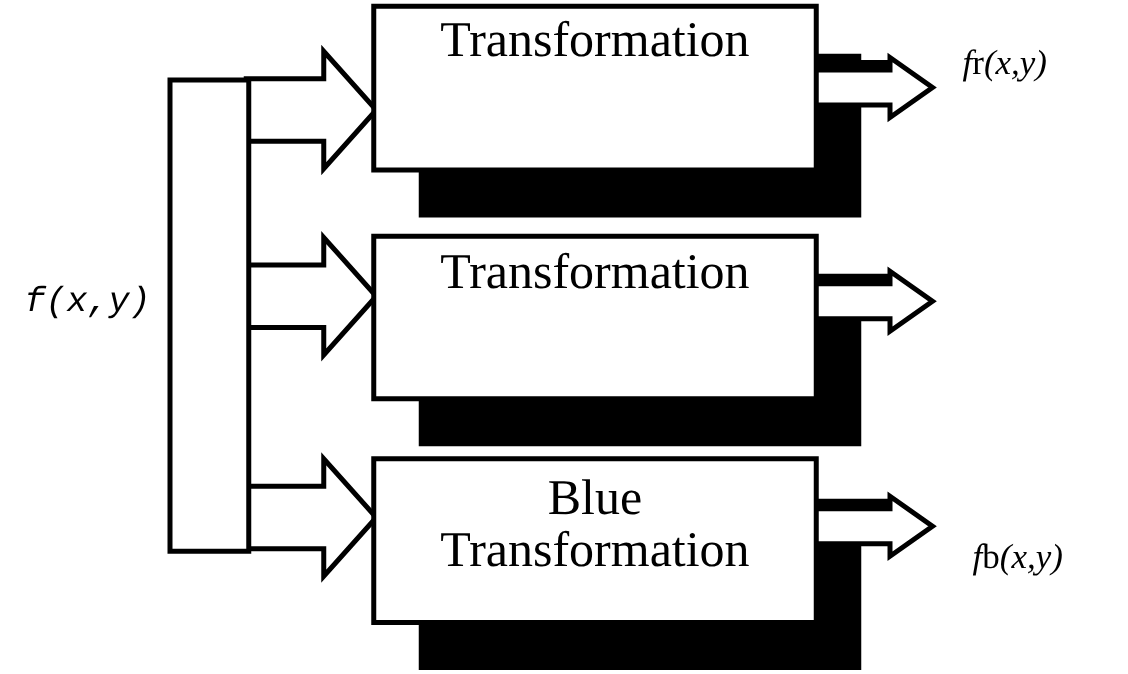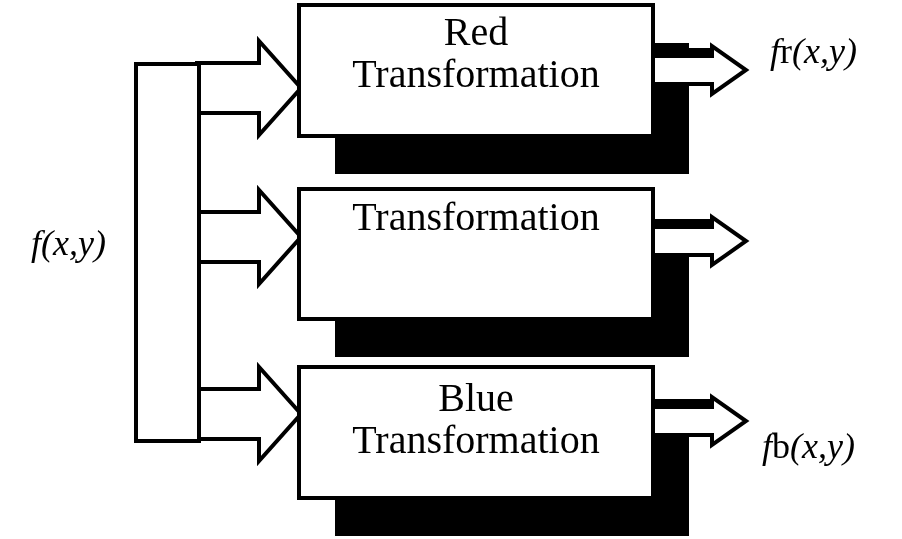--- a/index.html
+++ b/index.html
@@ -11,21 +11,21 @@
     overflow: hidden;
     font-family: "Liberation Serif", serif;
     color: #000000;
   }
   .stage svg { position: absolute; left: 0; top: 0; }
   .shape { fill: #ffffff; stroke: #000000; stroke-width: 4; }
   .solid { fill: #000000; stroke: none; }
   .lbl {
     position: absolute;
     font-style: italic;
-    font-size: 36px;
+    font-size: 28px;
     line-height: 38px;
     white-space: nowrap;
     color: #000000;
   }
   .lbl .ch { font-style: normal; }
   .boxtext {
     position: absolute;
     left: 299px;
     width: 354px;
     text-align: center;
@@ -58,34 +58,33 @@
     <path d="M650,227 H712 V217 L746,241 L712,265 V255 H650 Z" class="shape"></path>
     <path d="M650,407 H712 V397 L746,421 L712,445 V435 H650 Z" class="shape"></path>
 
     <rect x="136" y="64" width="63" height="377" class="shape"></rect>
 
     <rect x="299" y="5" width="354" height="131" class="shape"></rect>
     <rect x="299" y="189" width="354" height="130" class="shape"></rect>
     <rect x="299" y="367" width="354" height="131" class="shape"></rect>
   </svg>
 
-  <div class="lbl" style="left:2px; top:224px; width:104px; text-align:right;">f(x,y)</div>
+  <div class="lbl" style="left:18px; top:224px; width:104px; text-align:center;font-family:Liberation Mono, monospace;">f(x,y)</div>
 
   <div class="boxtext" style="top:11px">
-    <span>Red</span>
     <span>Transformation</span>
   </div>
   <div class="boxtext" style="top:196px">
     <span>Transformation</span>
   </div>
   <div class="boxtext" style="top:377px">
     <span>Blue</span>
     <span>Transformation</span>
   </div>
 
   <div class="lbl" style="left:770px; top:32px;">
     <span>f</span><span class="ch">r</span><span>(x,y)</span>
   </div>
-  <div class="lbl" style="left:762px; top:427px;">
+  <div class="lbl" style="left:778px; top:427px;">
     <span>f</span><span class="ch">b</span><span>(x,y)</span>
   </div>
 
 </div>
 
 </body></html>

